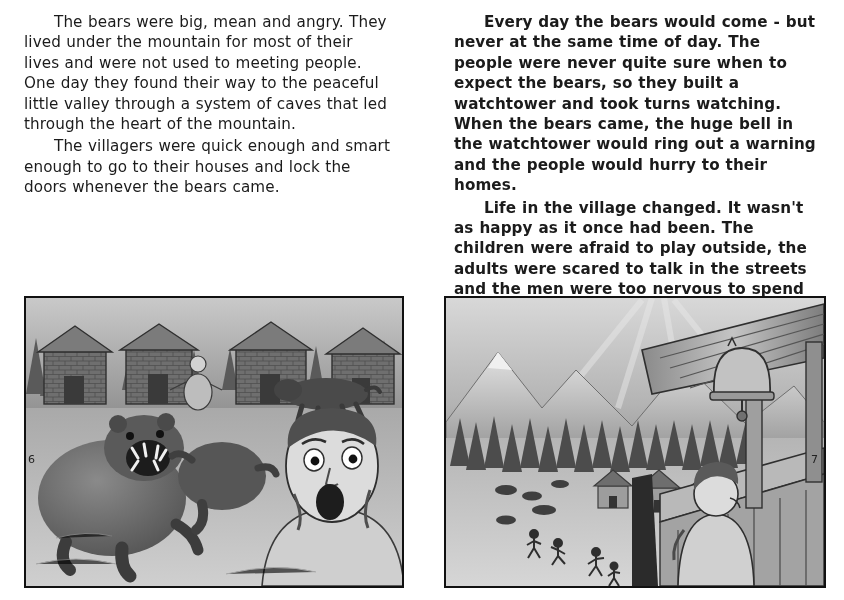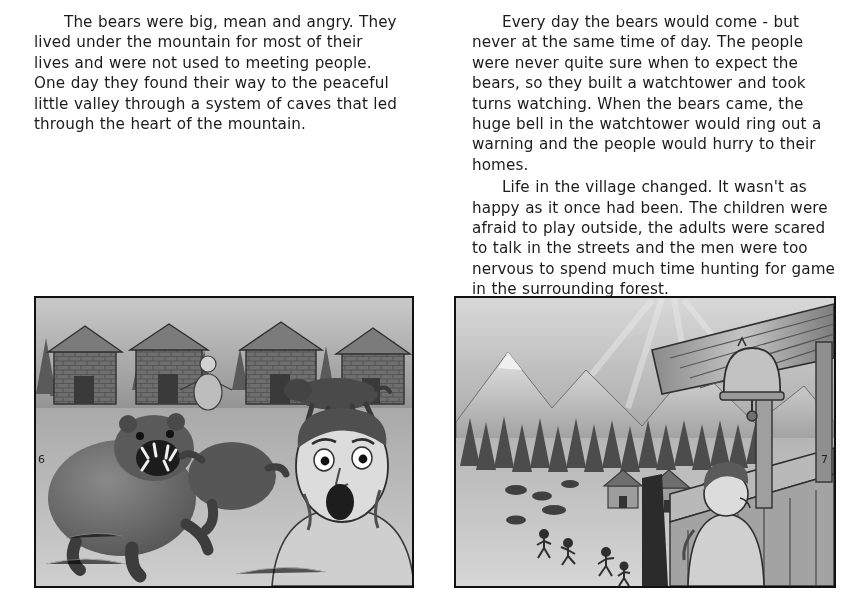--- a/index.html
+++ b/index.html
@@ -17,35 +17,35 @@
     position: relative;
     width: 844px;
     height: 600px;
     background: #ffffff;
   }
   .page {
     position: absolute;
     top: 0;
     width: 422px;
     height: 470px;
-    margin-left: 10px;
   }
   .page-left { left: 0; }
   .page-right { left: 422px; }
 
   .textcol {
     position: absolute;
     top: 12px;
     left: 24px;
     width: 368px;
     height: 270px;
   }
   .page-right .textcol {
-    left: 40px;
+    left: 32px;
     width: 368px;
+    font-weight: bold;
   }
   .para {
     margin: 0 0 2px 0;
     text-indent: 30px;
     font-family: "DejaVu Sans", sans-serif;
     font-size: 15.2px;
     line-height: 20.4px;
     color: #1b1b1b;
     letter-spacing: 0.1px;
     word-spacing: 0.5px;
@@ -80,20 +80,21 @@
 </style>
 </head>
 <body>
 
 <div class="spread">
 
   <div class="page page-left">
 
     <div class="textcol">
       <p class="para">The bears were big, mean and angry. They lived under the mountain for most of their lives and were not used to meeting people. One day they found their way to the peaceful little valley through a system of caves that led through the heart of the mountain.</p>
+      <p class="para">The villagers were quick enough and smart enough to go to their houses and lock the doors whenever the bears came.</p>
     </div>
 
     <div class="illus">
       <svg viewBox="0 0 376 288" preserveAspectRatio="none" aria-hidden="true">
         <defs>
           <linearGradient id="skyL" x1="0" y1="0" x2="0" y2="1">
             <stop offset="0%" stop-color="#c9c9c9"></stop>
             <stop offset="100%" stop-color="#8f8f8f"></stop>
           </linearGradient>
           <linearGradient id="groundL" x1="0" y1="0" x2="0" y2="1">

